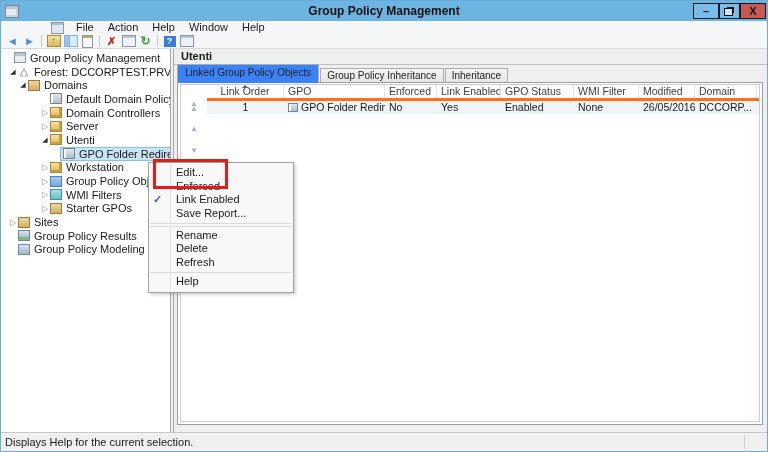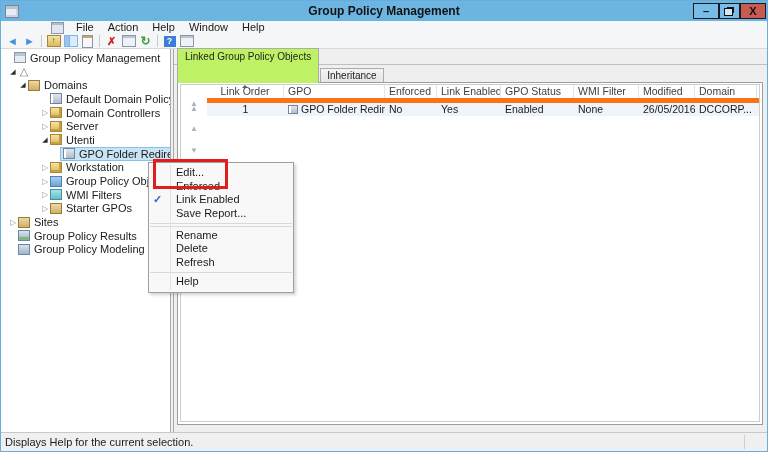--- a/index.html
+++ b/index.html
@@ -60,28 +60,28 @@
   .i-fblue{background:linear-gradient(#A8CDF0,#6FA4D8);border:1px solid #4C7FB5;}
   .i-fteal{background:linear-gradient(#A8E3E8,#62BFC9);border:1px solid #3E93A0;}
   .i-model,.i-results{background:linear-gradient(#D9E2EC,#9FB4C9);border:1px solid #6B86A8;}
   .i-results{box-shadow:inset 0 -3px 0 #7FB77F;}
   .selwrap{display:flex;align-items:center;background:#C9E4F5;border:1px solid #84C3E8;padding:0 2px;margin-left:-2px;}
 
   
   .pane-title{height:15px;line-height:15px;padding-left:7px;font-weight:bold;border-bottom:1px solid #BFBFBF;background:#EFEFEF;}
   .tabs{position:absolute;left:3px;top:18px;display:flex;align-items:flex-end;height:16px;}
   .tab{border:1px solid #ACACAC;border-bottom:none;background:linear-gradient(#F4F4F4,#E4E4E4);padding:1px 6px 2px 6px;font-size:10px;margin-right:1px;color:#222;}
-  .tab.active{background:#bef264;padding:2px 7px 21px 7px;position:relative;z-index:2;}
+  .tab.active{background:#3b82f6;padding:2px 7px 5px 7px;position:relative;z-index:2;}
   .tabpage{position:absolute;left:3px;top:33px;right:4px;bottom:9px;background:#fff;border:1px solid #9C9C9C;}
   .listview{position:absolute;left:2px;top:1px;right:2px;bottom:2px;border:1px solid #CDCDCD;background:#fff;display:flex;}
   .gutter{width:26px;flex:0 0 26px;display:flex;flex-direction:column;align-items:center;padding-top:18px;}
   .ordbtn{color:#A9B3BE;font-size:8px;line-height:8px;height:22px;text-align:center;}
   .ordbtn.dbl span{display:block;margin-top:-3px;}
   .lv-cols{flex:1;overflow:hidden;}
-  .hrow{display:flex;height:13px;border-bottom:5px solid #f97316;color:#3F3F3F;font-size:10.5px;}
+  .hrow{display:flex;height:13px;border-bottom:3px solid #f97316;color:#3F3F3F;font-size:10.5px;}
   .hcell{border-right:1px solid #E5E5E5;padding:0 4px;line-height:13px;white-space:nowrap;overflow:hidden;box-sizing:border-box;position:relative;}
   .c0{width:77px;text-align:center;flex:0 0 77px}
   .c1{width:101px;flex:0 0 101px}
   .c2{width:52px;flex:0 0 52px}
   .c3{width:64px;flex:0 0 64px}
   .c4{width:73px;flex:0 0 73px}
   .c5{width:65px;flex:0 0 65px}
   .c6{width:56px;flex:0 0 56px}
   .c7{width:62px;flex:0 0 62px}
   .cf{flex:1}
@@ -188,20 +188,21 @@
 
     <div class="treepane">
       <div class="trow lv0">
         <span class="exp"></span>
           <span class="ti i-console"></span>
           <span>Group Policy Management</span>
       </div>
       <div class="trow lv1">
         <span class="exp">◢</span>
           <span class="ti i-forest">△</span>
+          <span>Forest: DCCORPTEST.PRV</span>
       </div>
       <div class="trow lv2">
         <span class="exp">◢</span>
           <span class="ti i-domains"></span>
           <span>Domains</span>
       </div>
       <div class="trow lv4">
         <span class="exp"></span>
           <span class="ti i-gpo"></span>
           <span>Default Domain Policy</span>
@@ -265,20 +266,21 @@
       </div>
     </div>
 
     <div class="splitter"></div>
 
     <div class="rightpane">
       <div class="pane-title">Utenti</div>
 
       <div class="tabs">
         <div class="tab active">Linked Group Policy Objects</div>
+        <div class="tab">Group Policy Inheritance</div>
         <div class="tab">Inheritance</div>
       </div>
 
       <div class="tabpage">
         <div class="listview">
           <div class="gutter">
             <div class="ordbtn dbl">
                 <span>▲</span>
                 <span>▲</span>
               </div>

